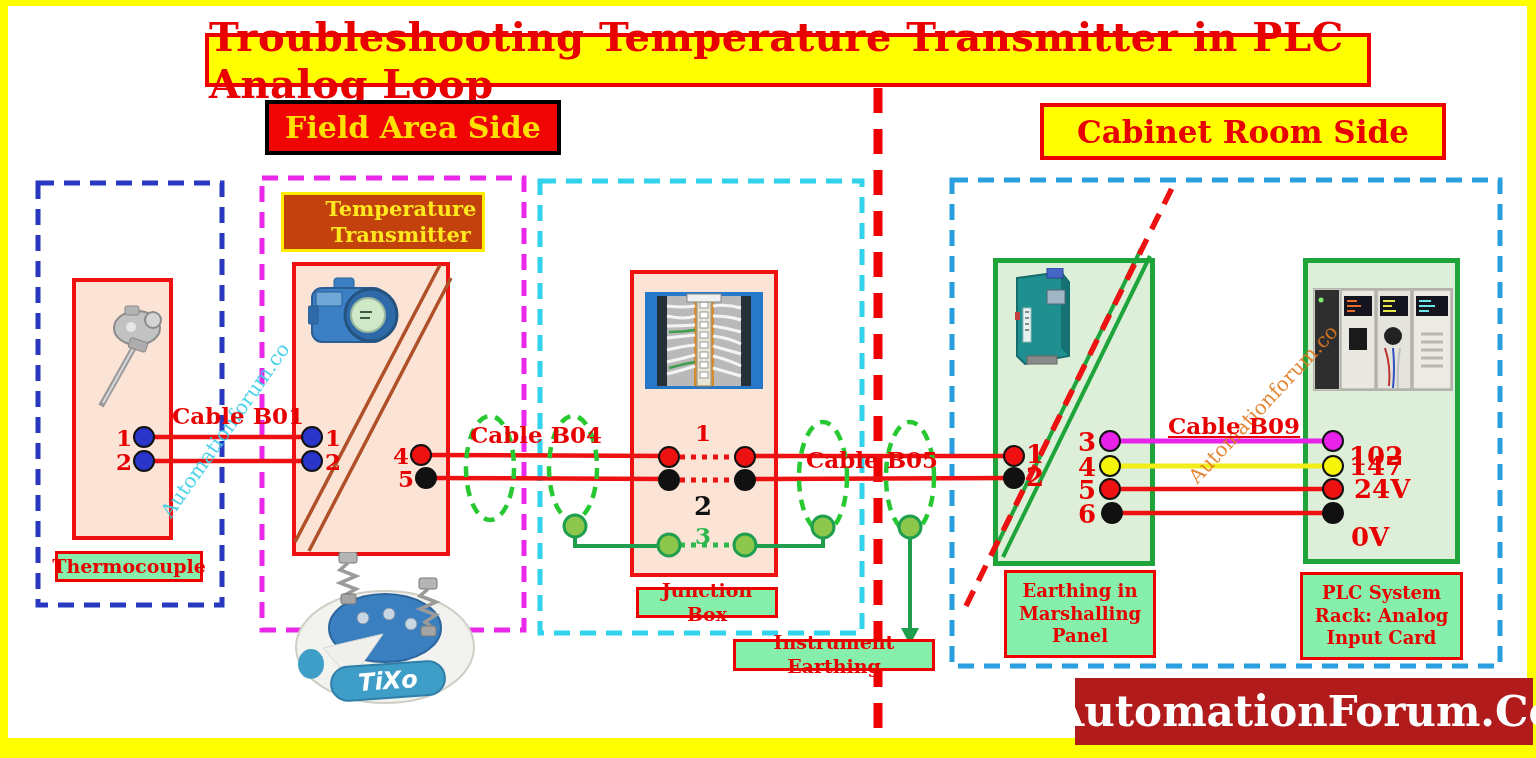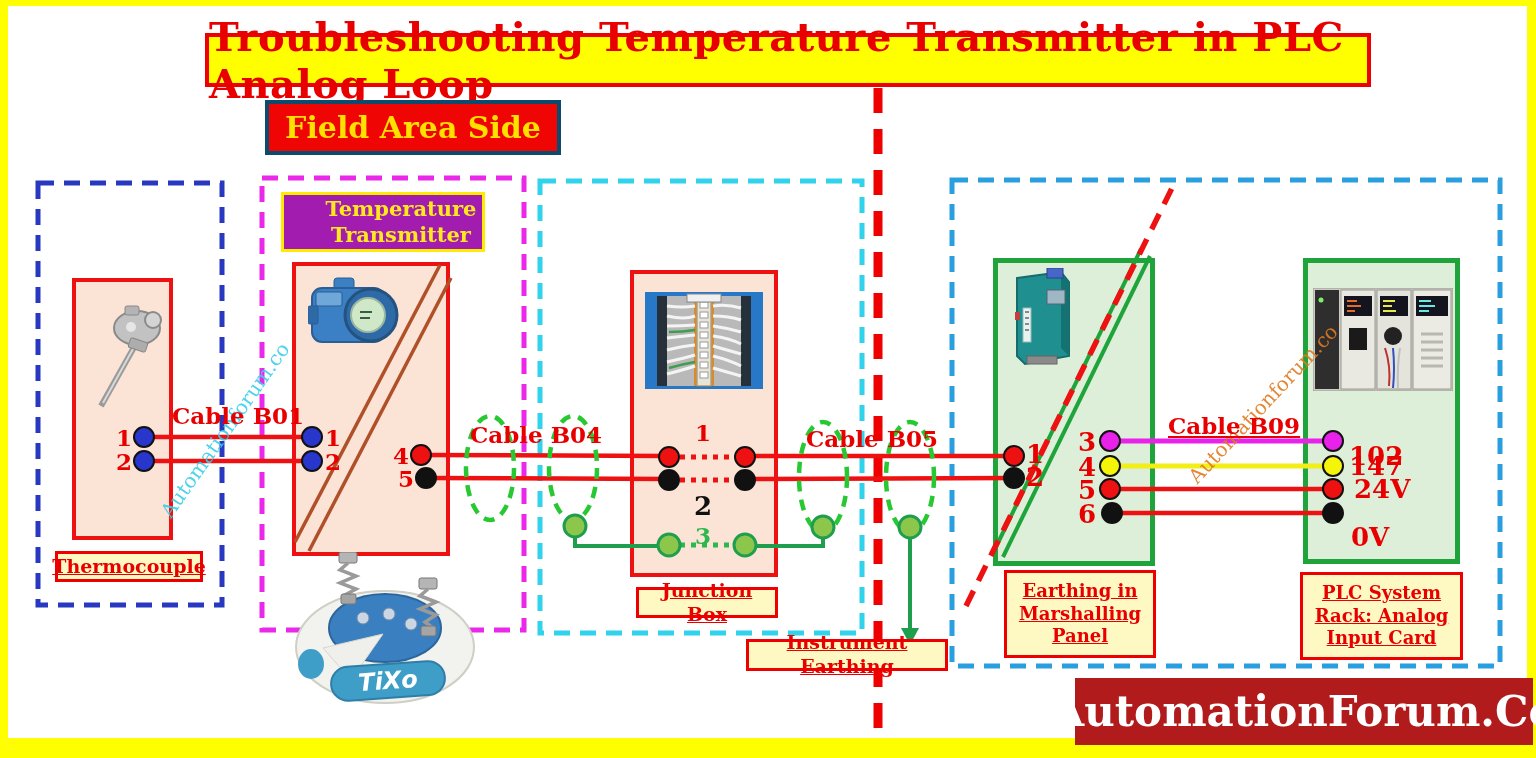--- a/index.html
+++ b/index.html
@@ -7,26 +7,26 @@
   body { font-family:"DejaVu Serif", serif; }
   .canvas { position:relative; width:1536px; height:758px; background:#ffff00; overflow:hidden; }
   .inner-bg { position:absolute; left:8px; top:6px; width:1519px; height:732px; background:#ffffff; }
   svg.layer { position:absolute; left:0; top:0; pointer-events:none; }
 
   .title-box { position:absolute; left:205px; top:33px; width:1166px; height:54px;
     background:#ffff00; border:4px solid #ee0000; color:#e80000; font-weight:bold;
     font-size:40px; display:flex; align-items:center; justify-content:center; letter-spacing:.5px; }
 
   .section-lbl { position:absolute; font-weight:bold; display:flex; align-items:center; justify-content:center; text-align:center; }
-  .field-lbl { left:265px; top:100px; width:296px; height:55px; background:#f00505; border:4px solid #0c4a6e; color:#ffe100; font-size:30px; }
+  .field-lbl { left:265px; top:100px; width:296px; height:55px; background:#f00505; border:4px solid #000000; color:#ffe100; font-size:30px; }
   .cabinet-lbl { left:1040px; top:103px; width:406px; height:57px; background:#ffff00; border:4px solid #ee0000; color:#e80000; font-size:31px; }
 
-  .tag { position:absolute; background:#fef9c3; border:3px solid #ee0000; color:#e80000;
-    font-weight:bold; display:flex; align-items:center; justify-content:center; text-align:center; line-height:1.25;text-decoration:underline; }
-  .tag-inv { position:absolute; background:#a21caf; border:3px solid #ffec00; color:#ffe81e;
+  .tag { position:absolute; background:#86efac; border:3px solid #ee0000; color:#e80000;
+    font-weight:bold; display:flex; align-items:center; justify-content:center; text-align:center; line-height:1.25; }
+  .tag-inv { position:absolute; background:#c2410c; border:3px solid #ffec00; color:#ffe81e;
     font-weight:bold; display:flex; align-items:center; justify-content:center; text-align:center; line-height:1.25;padding-left:36px; }
 
   .solid-box { position:absolute; border:4px solid #ee1111; background:#fbe3d6; }
   .green-box { position:absolute; border:5px solid #1fa43c; background:#ddefd8; }
 
   .cable { position:absolute; font-weight:bold; color:#e80000; font-size:23px; line-height:1; white-space:nowrap; z-index:30; }
   .tnum { position:absolute; font-weight:bold; color:#e80000; font-size:23px; line-height:1; z-index:30; }
   .tnum.black { color:#111111; }
   .tnum.green { color:#2cb84c; }
   .tnum.big { font-size:26px; }
@@ -274,31 +274,32 @@
       <circle cx="1112" cy="513" r="10" fill="#111111"></circle>
       <circle cx="1333" cy="441" r="10" fill="#e822e8"></circle>
       <circle cx="1333" cy="466" r="10" fill="#f5f50a"></circle>
       <circle cx="1333" cy="489" r="10" fill="#ee1111"></circle>
       <circle cx="1333" cy="513" r="10" fill="#111111"></circle>
     </g>
   </svg>
 
   <div class="title-box">Troubleshooting Temperature Transmitter in PLC Analog Loop</div>
   <div class="section-lbl field-lbl">Field Area Side</div>
+  <div class="section-lbl cabinet-lbl">Cabinet Room Side</div>
 
   <div class="tag" style="left:55px; top:551px; width:148px; height:31px; font-size:19px;">Thermocouple</div>
   <div class="tag-inv" style="left:281px; top:192px; width:204px; height:60px; font-size:21px;">Temperature Transmitter</div>
   <div class="tag" style="left:636px; top:587px; width:142px; height:31px; font-size:19px;">Junction Box</div>
-  <div class="tag" style="left:733px; top:639px; width:202px; height:32px; font-size:19px; z-index:35;margin-left:13px;">Instrument Earthing</div>
+  <div class="tag" style="left:733px; top:639px; width:202px; height:32px; font-size:19px; z-index:35;">Instrument Earthing</div>
   <div class="tag" style="left:1004px; top:570px; width:152px; height:88px; font-size:18px; padding:2px;">Earthing in Marshalling Panel</div>
   <div class="tag" style="left:1300px; top:572px; width:163px; height:88px; font-size:18px; padding:2px;">PLC System Rack: Analog Input Card</div>
 
   <div class="cable" style="left:172px; top:404px;">Cable B01</div>
   <div class="cable" style="left:470px; top:423px;">Cable B04</div>
-  <div class="cable" style="left:806px; top:427px;text-align:center;">Cable B05</div>
+  <div class="cable" style="left:806px; top:448px;text-align:center;">Cable B05</div>
   <div class="cable" style="left:1168px; top:414px;text-decoration:underline;">Cable B09</div>
 
   <span class="tnum right" style="left:106px; top:426px; width:26px;">1</span>
   <span class="tnum right" style="left:106px; top:450px; width:26px;">2</span>
   <span class="tnum" style="left:325px; top:426px;">1</span>
   <span class="tnum" style="left:325px; top:450px;">2</span>
   <span class="tnum right" style="left:385px; top:444px; width:24px;">4</span>
   <span class="tnum right" style="left:390px; top:467px; width:24px;">5</span>
   <span class="tnum center" style="left:687px; top:421px; width:32px;">1</span>
   <span class="tnum center black big" style="left:687px; top:493px; width:32px;">2</span>

